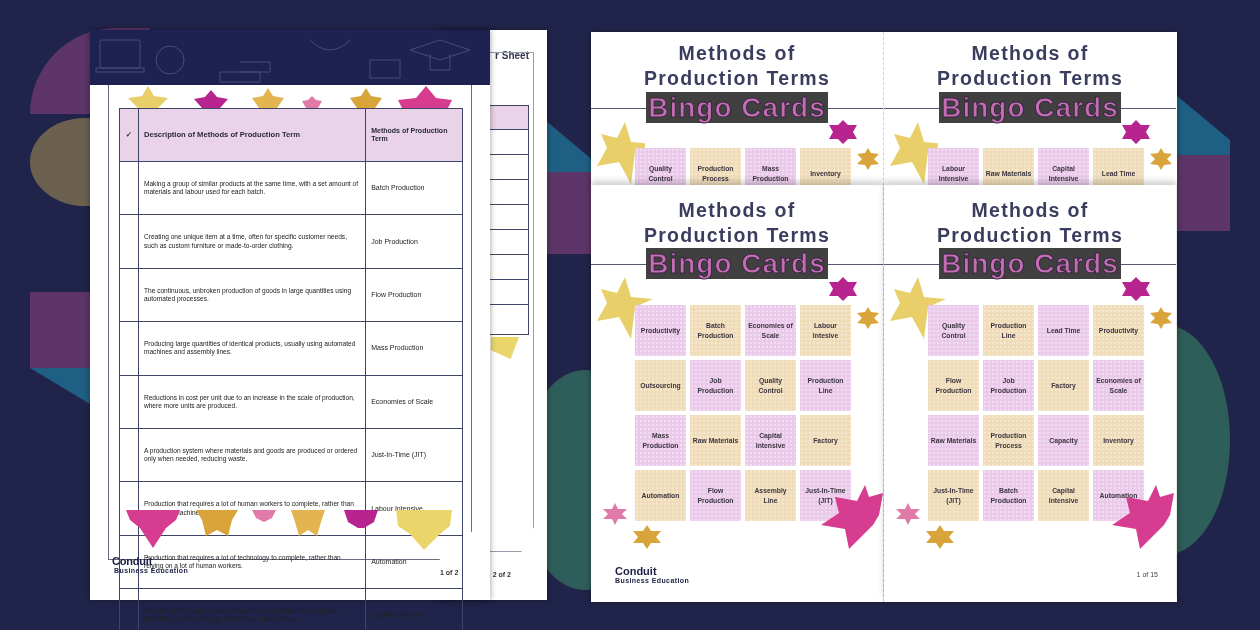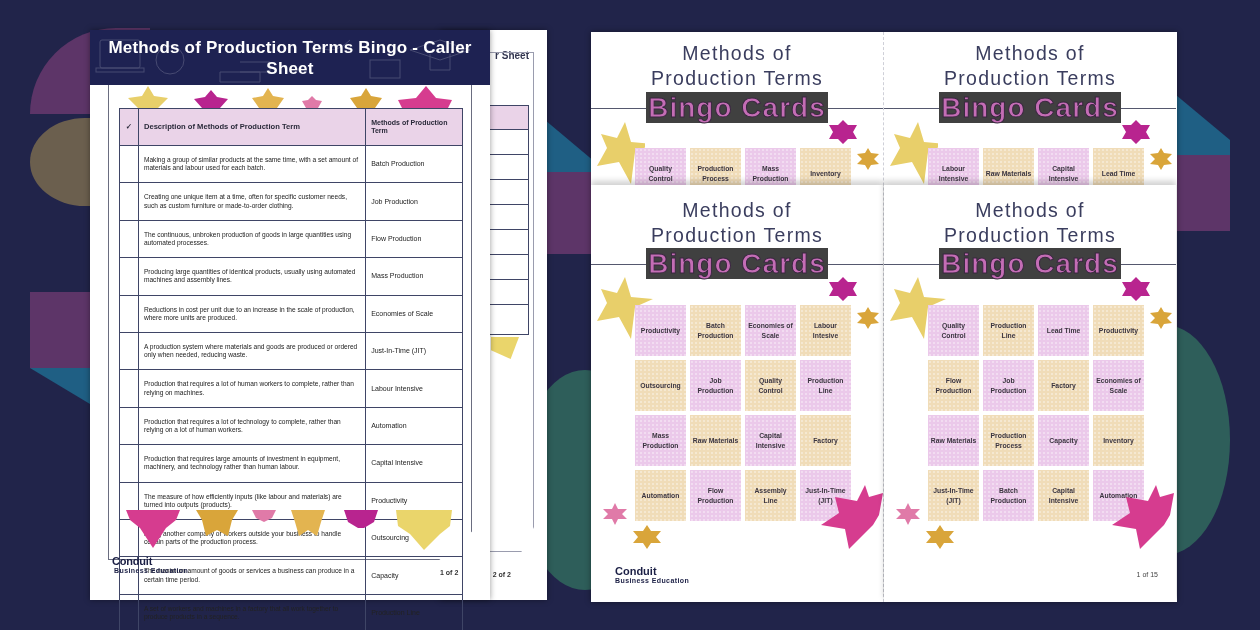--- a/index.html
+++ b/index.html
@@ -32,39 +32,39 @@
 
   .page-front { left: 90px; top: 30px; width: 400px; height: 570px; }
   .caller-header { position: absolute; left: 0; top: 0; width: 400px; height: 55px; background: #1e2252; color: #fff; text-align: center; overflow: hidden; }
   .caller-header .pattern { position: absolute; inset: 0; opacity: 0.18; }
   .caller-header h1 { position: relative; font-size: 17px; font-weight: bold; line-height: 21px; padding-top: 7px; letter-spacing: 0.2px; }
   .frame { position: absolute; left: 18px; top: 55px; width: 364px; height: 475px; border: 1px solid #6a6d80; border-top: none; clip-path: polygon(0 0, 100% 0, 100% 94%, 91% 100%, 0 100%); }
   .stars-row { position: absolute; left: 0; width: 400px; height: 32px; }
   .star { position: absolute; }
 
   table.caller { position: absolute; left: 29px; top: 78px; width: 344px; border-collapse: collapse; font-size: 6.6px; color: #222; }
-  table.caller th, table.caller td { border: 1px solid #3f4566; padding: 10px 5px; text-align: left; vertical-align: middle; }
+  table.caller th, table.caller td { border: 1px solid #3f4566; padding: 18px 5px; text-align: left; vertical-align: middle; }
   table.caller th { background: #ead3e8; font-weight: bold; font-size: 7.6px; height: 27px; color: #2a2a3a; line-height: 8px; }
   table.caller td { height: 27px; line-height: 8.2px; }
   table.caller .c-check { width: 19px; text-align: center; padding: 0; }
   table.caller .c-desc { width: 228px; }
   table.caller .c-term { width: 97px; font-size: 7px; }
 
   .conduit { position: absolute; left: 22px; bottom: 26px; }
   .conduit .logo { font-size: 11px; font-weight: bold; color: #1b1f45; letter-spacing: -0.2px; }
   .conduit .sub { font-size: 7px; font-weight: bold; color: #1b1f45; margin-left: 2px; letter-spacing: 0.4px; }
   .page-num { position: absolute; font-size: 7px; font-weight: bold; color: #333; }
 
   
   .bingo-sheet { position: absolute; left: 591px; top: 32px; width: 586px; height: 570px; background: #fff; box-shadow: 0 0 6px rgba(0,0,0,0.4); overflow: hidden; }
   .bingo-sheet .vdash { position: absolute; left: 292px; top: 0; height: 570px; border-left: 1px dashed #cfd0d8; }
   .card { position: absolute; width: 292px; overflow: hidden; background: #fff; }
   .card-top { top: 0; height: 153px; }
   .card-bottom { top: 153px; height: 417px; box-shadow: 0 -4px 6px rgba(0,0,0,0.18); }
-  .card .title { position: absolute; left: 0; width: 292px; top: 9px; text-align: center; color: #3a3d5e; font-size: 19.5px; font-weight: normal; line-height: 24.5px; letter-spacing: 1.3px; }
+  .card .title { position: absolute; left: 0; width: 292px; top: 9px; text-align: center; color: #3a3d5e; font-size: 19.5px; font-weight: bold; line-height: 24.5px; letter-spacing: 1.3px; }
   .card .bingo-line { position: absolute; left: 0; width: 292px; top: 76px; height: 1px; background: #55586e; }
   .card .bingo { position: absolute; left: 0; width: 292px; top: 60px; text-align: center; }
   .card .bingo span { background: #404040; padding: 0 2px; font-size: 28px; font-weight: bold; color: #c46db5; letter-spacing: 1px; -webkit-text-stroke: 1px #3a2740; }
   .grid { position: absolute; left: 44px; top: 116px; display: grid; grid-template-columns: repeat(4, 51px); grid-auto-rows: 51px; gap: 4px; }
   .cell { display: flex; align-items: center; justify-content: center; text-align: center; font-size: 6.8px; font-weight: bold; color: #3b3540; line-height: 10px; padding: 2px; background-image: radial-gradient(rgba(255,255,255,0.35) 0.8px, transparent 1px); background-size: 4px 4px; }
   .cell.pink { background-color: #ebc9ea; }
   .cell.tan { background-color: #f0dcb8; }
   .bingo-logo { position: absolute; left: 24px; bottom: 18px; }
   .bingo-logo .logo { font-size: 11px; font-weight: bold; color: #1b1f45; }
   .bingo-logo .sub { font-size: 7px; font-weight: bold; color: #1b1f45; letter-spacing: 0.4px; }
@@ -110,21 +110,20 @@
         <rect x="10" y="10" width="40" height="28" rx="2"></rect>
         <rect x="6" y="38" width="48" height="4"></rect>
         <circle cx="80" cy="30" r="14"></circle>
         <rect x="280" y="30" width="30" height="18"></rect>
         <path d="M320 20 l30 -10 l30 10 l-30 10 z"></path>
         <path d="M340 24 v16 h20 v-16"></path>
         <path d="M130 42 h40 v10 h-40 z M150 32 h30 v10 h-30"></path>
         <path d="M220 10 q20 20 40 0"></path>
       </g>
     </svg>
-    <h1>Methods of Production Terms Bingo - Caller Sheet</h1>
   </div>
 
   <div class="frame"></div>
 
   <div class="stars-row" style="top:56px;">
     <svg class="star" style="left:38px;top:0" width="40" height="22">
         <polygon points="20,0 26,10 40,12 30,22 10,22 0,12 14,10" fill="#e8cf6a"></polygon>
       </svg>
     <svg class="star" style="left:104px;top:4px" width="34" height="18">
         <polygon points="17,0 23,7 34,9 26,18 8,18 0,9 11,7" fill="#b8248f"></polygon>

